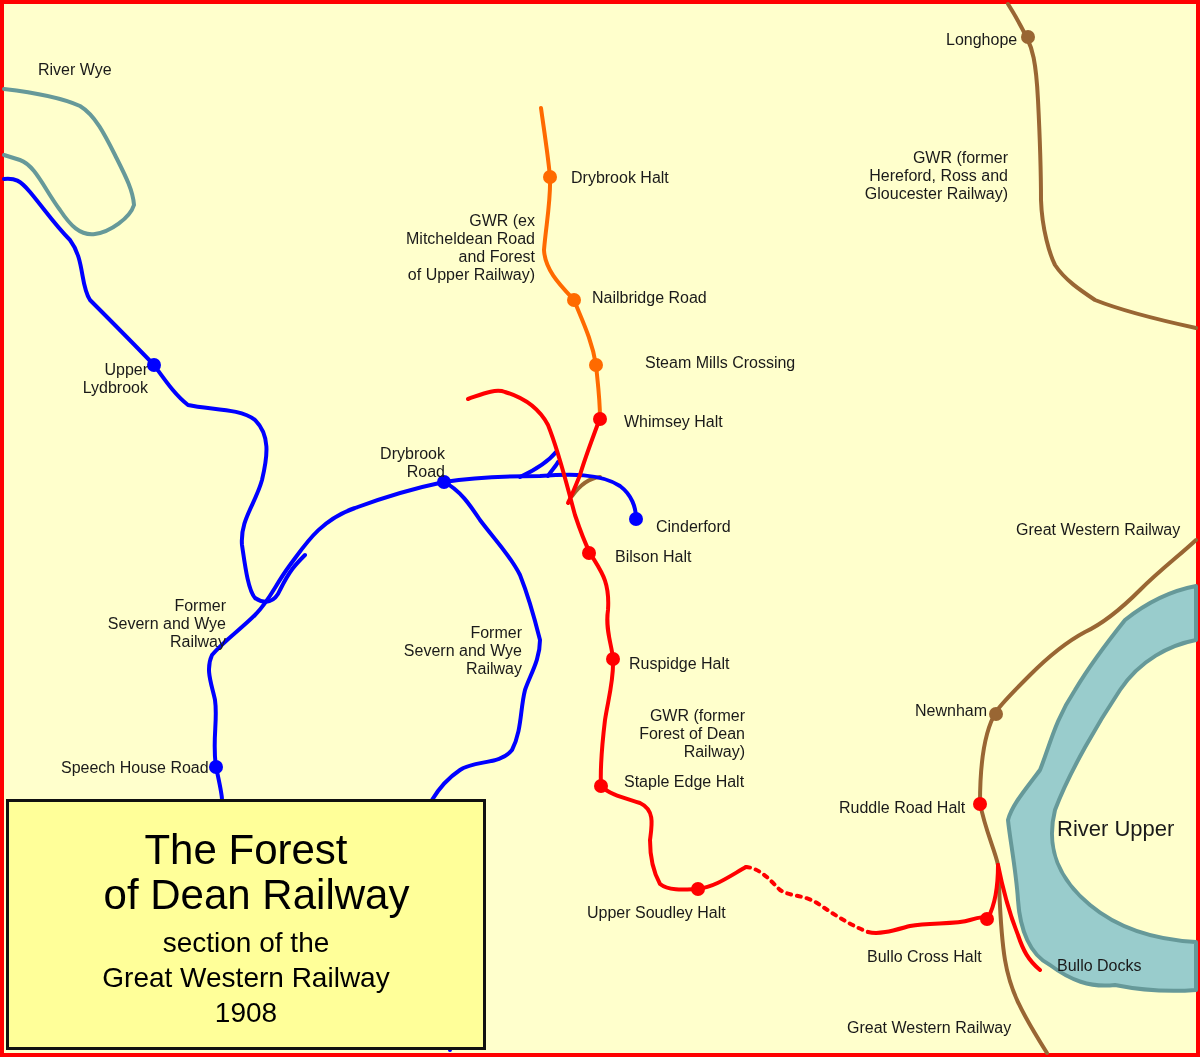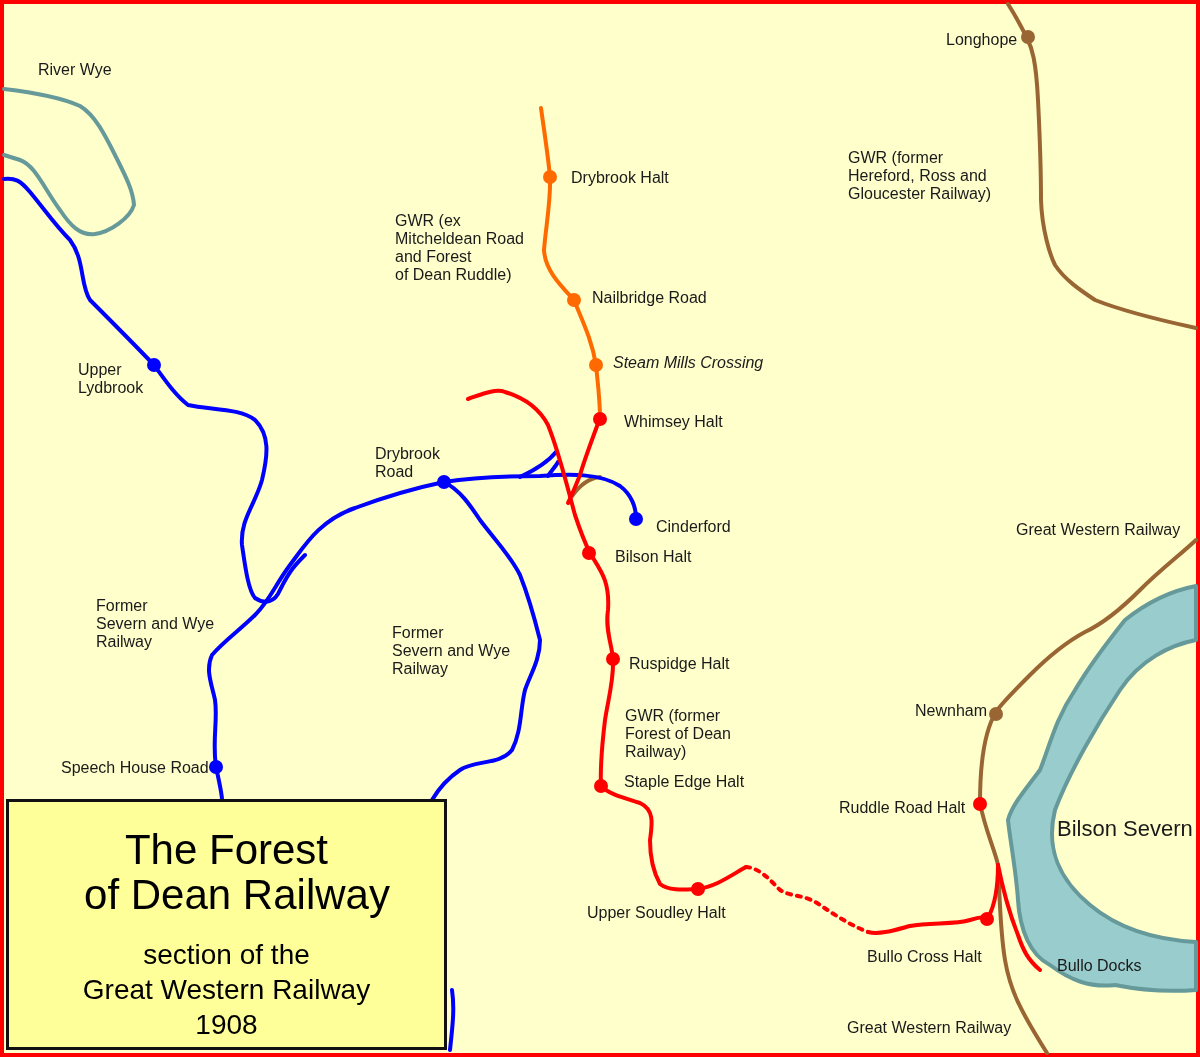--- a/index.html
+++ b/index.html
@@ -6,29 +6,29 @@
   body { width: 1200px; height: 1057px; overflow: hidden; background: #ff0000; }
   .frame {
     position: absolute; left: 0; top: 0; width: 1200px; height: 1057px;
     box-sizing: border-box; border: 4px solid #ff0000; background: #ffffcc;
   }
   svg.map { position: absolute; left: 0; top: 0; }
   .lbl {
     position: absolute; font-family: "Liberation Sans", sans-serif;
     font-size: 16px; line-height: 18px; color: #1a1a1a; white-space: nowrap;
   }
-  .lbl.c { text-align: left; }
+  .lbl.c { text-align: right; }
   .lbl.big { font-size: 22px; line-height: 26px; }
   .title-box {
-    position: absolute; left: 6px; top: 799px; width: 441px; height: 251px;
+    position: absolute; left: 6px; top: 799px; width: 480px; height: 251px;
     box-sizing: border-box; background: #ffff99; border: 3px solid #111;
     text-align: center; font-family: "Liberation Sans", sans-serif; color: #000;
   }
   .title-main { font-size: 42px; line-height: 45px; margin-top: 25px; }
-  .title-sub { font-size: 28px; line-height: 35px; margin-top: 20px; }
+  .title-sub { font-size: 28px; line-height: 35px; margin-top: 8px; }
 </style>
 </head>
 <body>
 
 <div class="frame"></div>
 
 <svg class="map" width="1200" height="1057" viewBox="0 0 1200 1057">
 
   <g fill="none" stroke="#669999" stroke-width="4" stroke-linecap="round">
     <path d="M4,89 C30,92 60,97 80,106 C95,115 105,135 115,155 C125,175 133,190 134,205 C130,218 110,232 95,234 C80,236 70,225 60,210 C45,190 35,165 20,160 L4,155"></path>
@@ -83,25 +83,25 @@
     <circle cx="996" cy="714" r="7" fill="#996633"></circle>
     <circle cx="1028" cy="37" r="7" fill="#996633"></circle>
     <circle cx="636" cy="519" r="7" fill="#0000ff"></circle>
     <circle cx="444" cy="482" r="7" fill="#0000ff"></circle>
     <circle cx="154" cy="365" r="7" fill="#0000ff"></circle>
     <circle cx="216" cy="767" r="7" fill="#0000ff"></circle>
   </g>
 </svg>
 
 <div class="lbl" style="left:38px;top:61px;">River Wye</div>
-<div class="lbl big" style="left:1057px;top:816px;">Bilson Severn</div>
+<div class="lbl big" style="left:1057px;top:816px;">River Upper</div>
 
 <div class="lbl" style="left:571px;top:169px;">Drybrook Halt</div>
 <div class="lbl" style="left:592px;top:289px;">Nailbridge Road</div>
-<div class="lbl" style="left:613px;top:354px;font-style:italic;">Steam Mills Crossing</div>
+<div class="lbl" style="left:645px;top:354px;">Steam Mills Crossing</div>
 <div class="lbl" style="left:624px;top:413px;">Whimsey Halt</div>
 <div class="lbl" style="left:656px;top:518px;">Cinderford</div>
 <div class="lbl" style="left:615px;top:548px;">Bilson Halt</div>
 <div class="lbl" style="left:629px;top:655px;">Ruspidge Halt</div>
 <div class="lbl" style="left:624px;top:773px;">Staple Edge Halt</div>
 <div class="lbl" style="left:587px;top:904px;">Upper Soudley Halt</div>
 <div class="lbl" style="left:867px;top:948px;">Bullo Cross Halt</div>
 <div class="lbl" style="left:1057px;top:957px;">Bullo Docks</div>
 <div class="lbl" style="left:839px;top:799px;">Ruddle Road Halt</div>
 <div class="lbl" style="left:915px;top:702px;">Newnham</div>
@@ -114,21 +114,21 @@
 </div>
 <div class="lbl c" style="left:375px;top:445px;width:70px;">
   <div>Drybrook</div>
   <div>Road</div>
 </div>
 
 <div class="lbl c" style="left:395px;top:212px;width:140px;">
   <div>GWR (ex</div>
   <div>Mitcheldean Road</div>
   <div>and Forest</div>
-  <div>of Dean Ruddle)</div>
+  <div>of Upper Railway)</div>
 </div>
 <div class="lbl c" style="left:848px;top:149px;width:160px;">
   <div>GWR (former</div>
   <div>Hereford, Ross and</div>
   <div>Gloucester Railway)</div>
 </div>
 <div class="lbl c" style="left:625px;top:707px;width:120px;">
   <div>GWR (former</div>
   <div>Forest of Dean</div>
   <div>Railway)</div>

